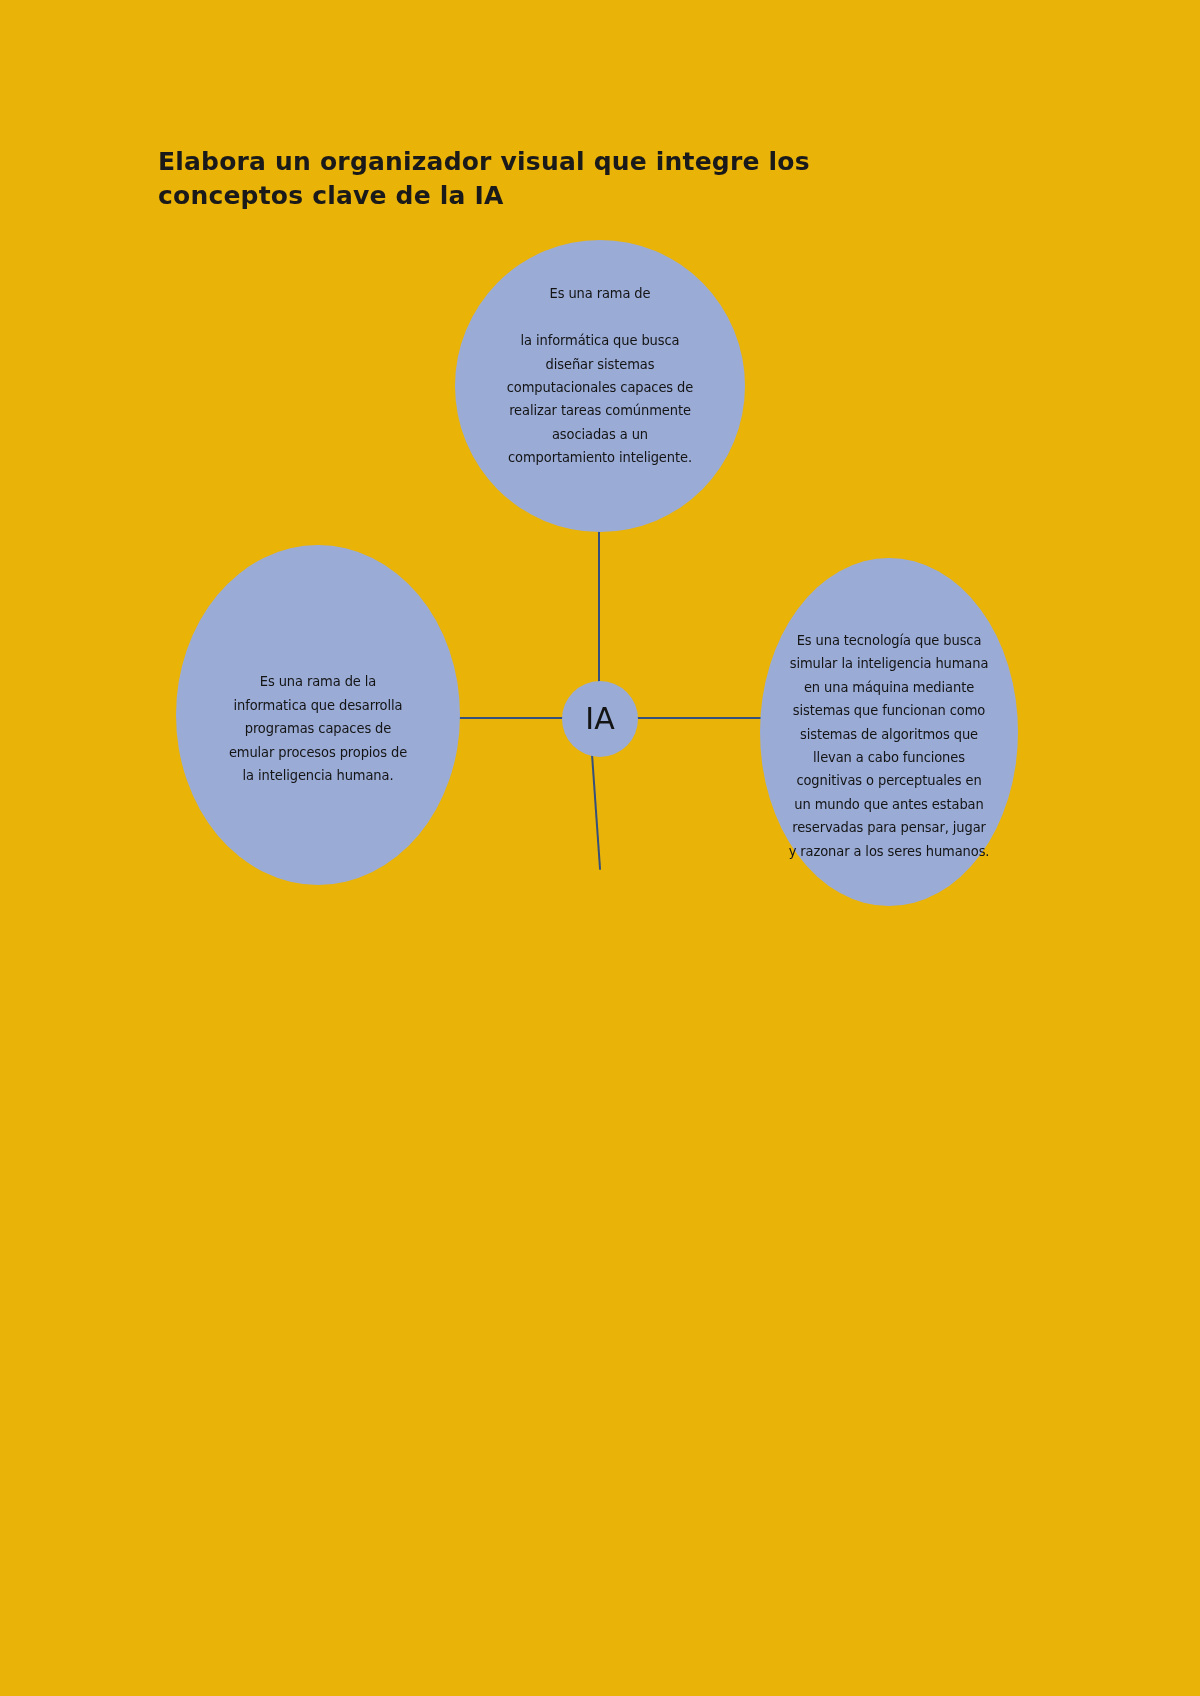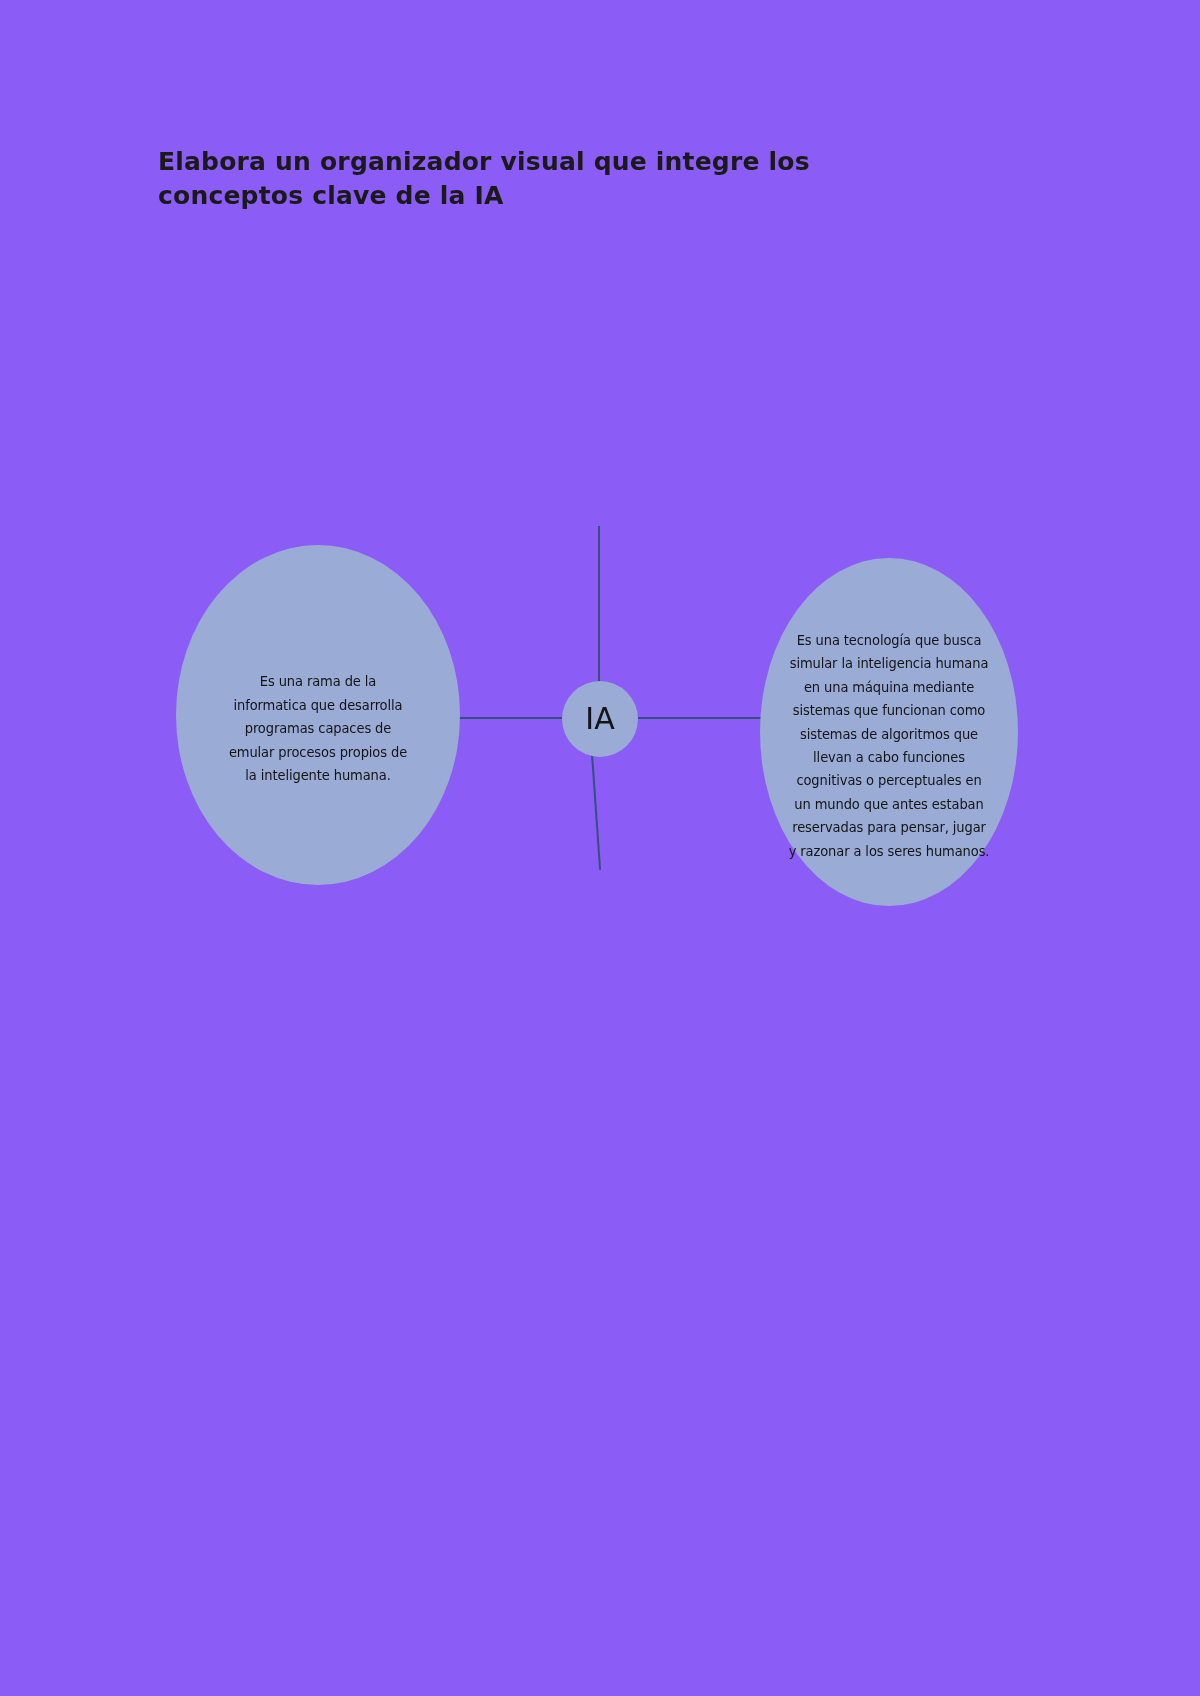--- a/index.html
+++ b/index.html
@@ -11,21 +11,21 @@
     width: 1200px;
     height: 1696px;
     position: relative;
     font-family: "Liberation Sans", sans-serif;
     overflow: hidden;
   }
 
   #page {
     position: absolute;
     inset: 0;
-    background: #8b5cf6;
+    background: #eab308;
     text-decoration: underline;
   }
 
   #title {
     position: absolute;
     left: 158px;
     top: 128px;
     width: 700px;
     font-family: "DejaVu Sans", sans-serif;
     font-weight: bold;
@@ -169,27 +169,37 @@
   <h1 id="title">Elabora un organizador visual que integre los
 conceptos clave de la IA</h1>
 
   <div id="diagram">
 
     <div class="connector" id="conn-top"></div>
     <div class="connector" id="conn-bottom"></div>
     <div class="connector" id="conn-left"></div>
     <div class="connector" id="conn-right"></div>
 
+    <div class="node" id="node-top">
+      <span class="node-text">Es una rama de
+
+la informática que busca
+diseñar sistemas
+computacionales capaces de
+realizar tareas comúnmente
+asociadas a un
+comportamiento inteligente.</span>
+    </div>
 
     <div class="node" id="node-left">
       <span class="node-text">Es una rama de la
 informatica que desarrolla
 programas capaces de
 emular procesos propios de
-la inteligente humana.</span>
+la inteligencia humana.</span>
     </div>
 
     <div class="node" id="node-right">
       <span class="node-text">Es una tecnología que busca
 simular la inteligencia humana
 en una máquina mediante
 sistemas que funcionan como
 sistemas de algoritmos que
 llevan a cabo funciones
 cognitivas o perceptuales  en

